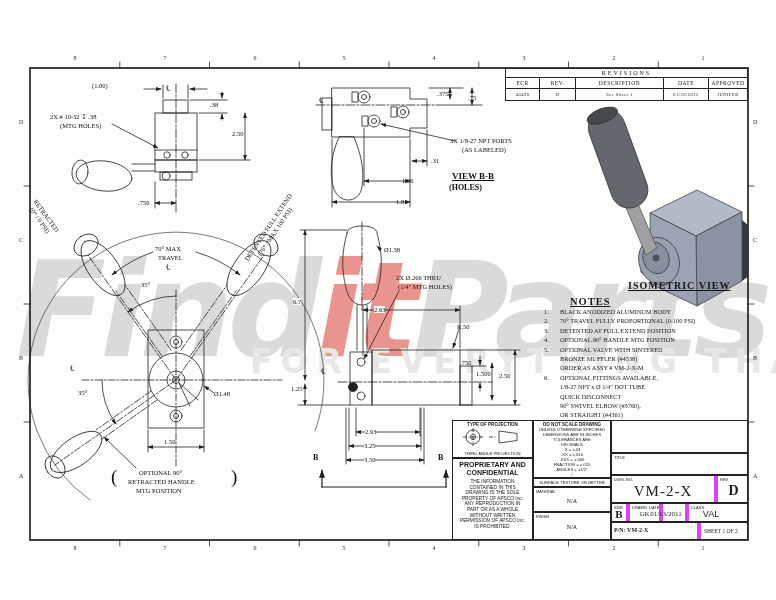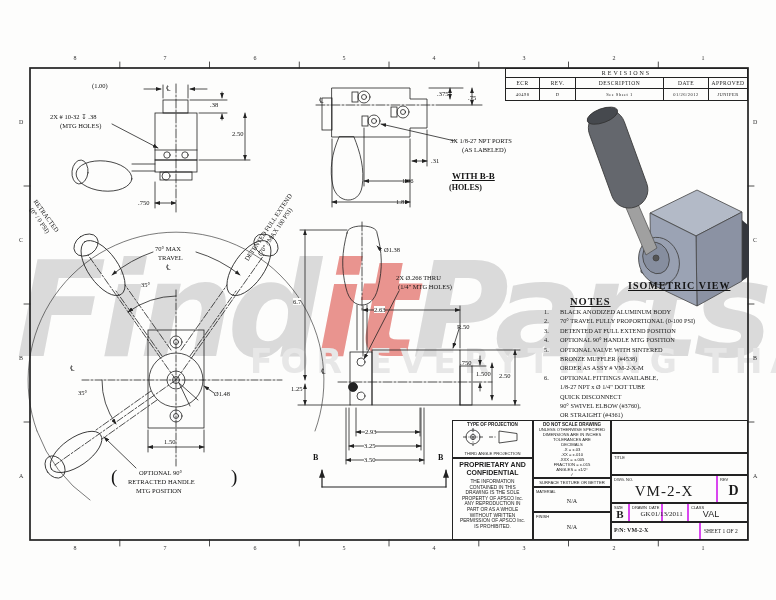--- a/index.html
+++ b/index.html
@@ -42,21 +42,21 @@
   .note-text{font-size:6.3px;}
   
   .box{position:absolute;z-index:2;border:1px solid #222;box-sizing:border-box;overflow:hidden;}
   .tb-h{font:bold 4.6px "Liberation Sans",sans-serif;text-align:center;padding-top:1px;}
   .tb-cap{font:4.2px "Liberation Sans",sans-serif;text-align:center;}
   .tb-tiny{position:absolute;left:2px;top:1px;font:4px "Liberation Sans",sans-serif;}
   .tb-val{position:absolute;left:0;right:0;top:50%;transform:translateY(-38%);text-align:center;}
   .prop-t{font:bold 7px "Liberation Sans",sans-serif;text-align:center;line-height:8px;}
   .prop-b{font:4.8px "Liberation Sans",sans-serif;text-align:center;line-height:5.6px;margin-top:2px;}
   .tol-l{font:4.2px "Liberation Sans",sans-serif;text-align:center;line-height:5px;}
-  .cell{position:absolute;border-right:2px solid #d946ef;box-sizing:border-box;height:100%;top:0;}
+  .cell{position:absolute;border-right:4px solid #d946ef;box-sizing:border-box;height:100%;top:0;}
 </style>
 </head>
 <body>
 
 <div class="sheet">
 
   <div class="wm">
     <div class="wm-big"><span class="wm-gray" style="color: rgb(218, 218, 218);">Find</span><span class="wm-red" style="color: rgb(233, 148, 143);">it</span><span class="wm-gray" style="color: rgb(218, 218, 218);">Parts</span></div>
     <div class="wm-tag" style="color: rgb(231, 231, 231);">FOR EVERYTHING THA</div>
   </div>
@@ -276,21 +276,21 @@
   <span class="lbl" style="left:138px;top:199px">.750</span>
 
   <span class="lbl cl" style="left:319px;top:94px">℄</span>
   <span class="lbl" style="left:437px;top:90px">.375</span>
   <span class="lbl" style="left:468px;top:94px">.75</span>
   <span class="lbl" style="left:431px;top:157px">.31</span>
   <span class="lbl" style="left:402px;top:177px">1.06</span>
   <span class="lbl" style="left:396px;top:198px">1.81</span>
   <span class="lbl" style="left:450px;top:137px">3X 1/8-27 NPT PORTS</span>
   <span class="lbl" style="left:462px;top:146px">(AS LABELED)</span>
-  <span class="lbl viewtitle" style="left:452px;top:171px">WITH B-B</span>
+  <span class="lbl viewtitle" style="left:452px;top:171px">VIEW B-B</span>
   <span class="lbl viewsub" style="left:449px;top:183px">(HOLES)</span>
 
   <span class="lbl" style="left:155px;top:245px">70° MAX</span>
   <span class="lbl" style="left:158px;top:254px">TRAVEL</span>
   <span class="lbl cl" style="left:166px;top:261px">℄</span>
   <span class="lbl" style="left:141px;top:281px">35°</span>
   <div class="lbl rot" style="left:38px;top:198px;transform:rotate(54deg)">
     <div>RETRACTED</div>
     <div>(0° / 0 PSI)</div>
   </div>

